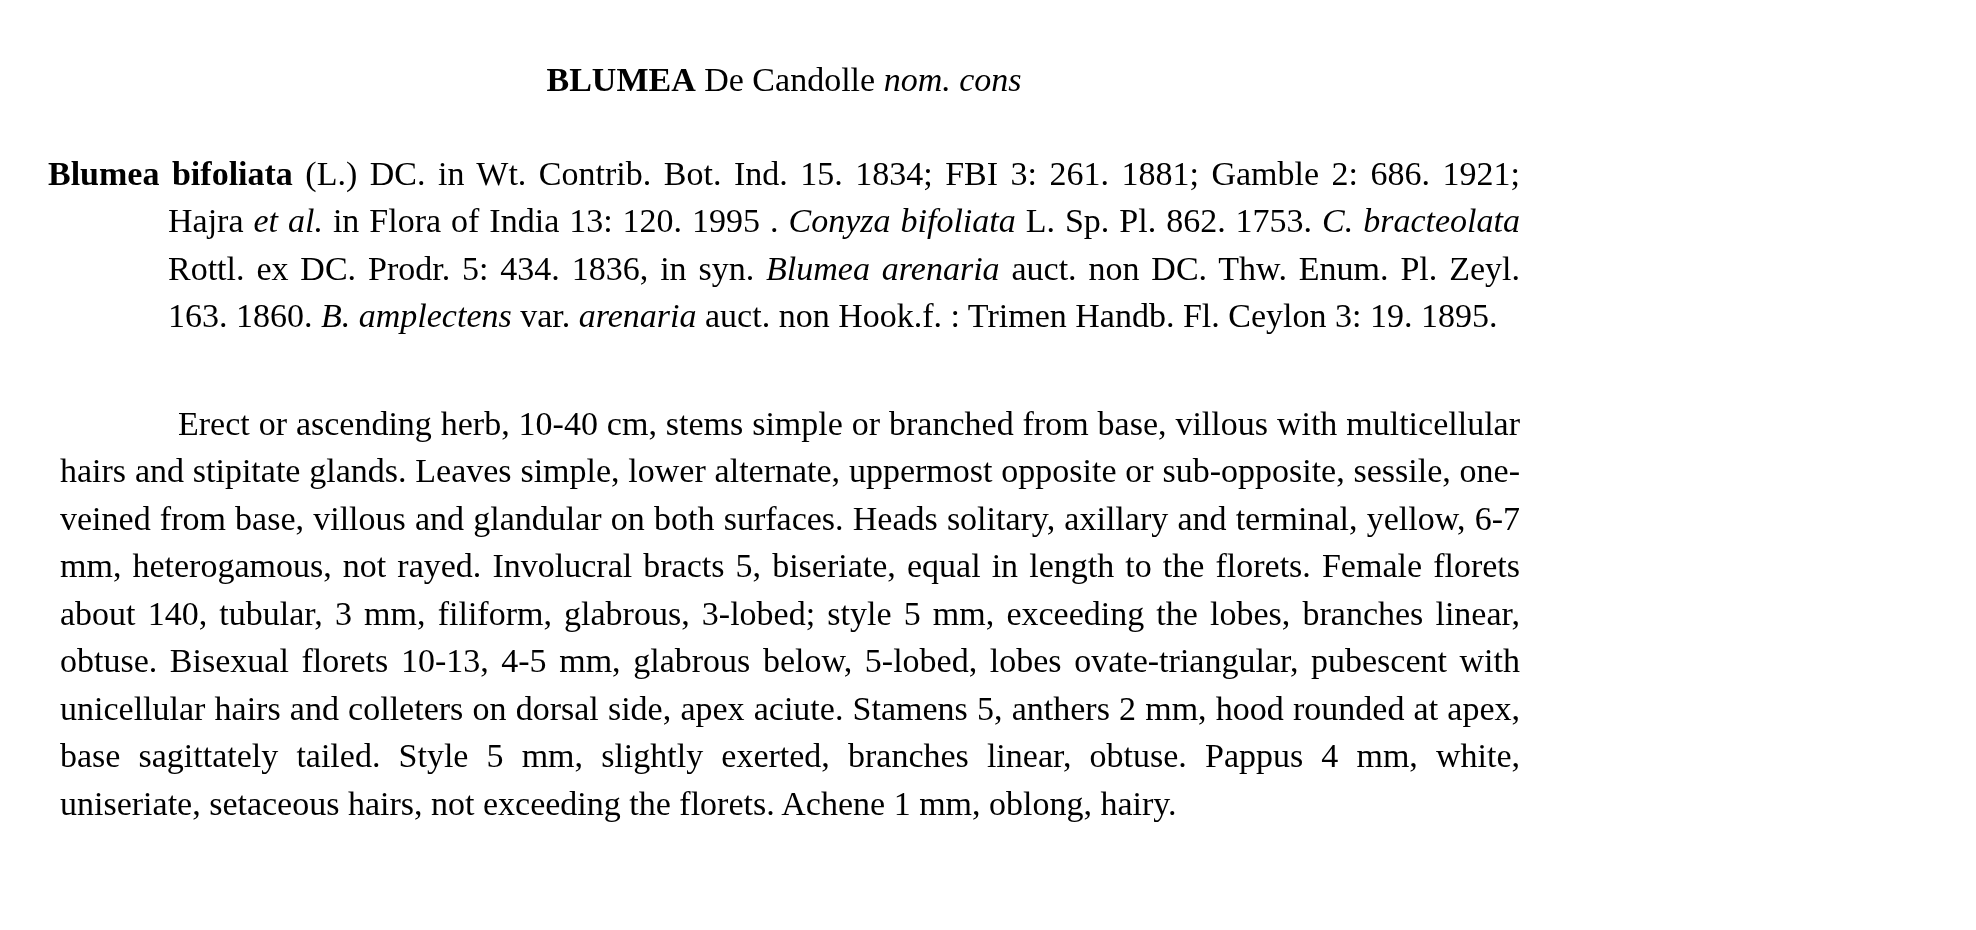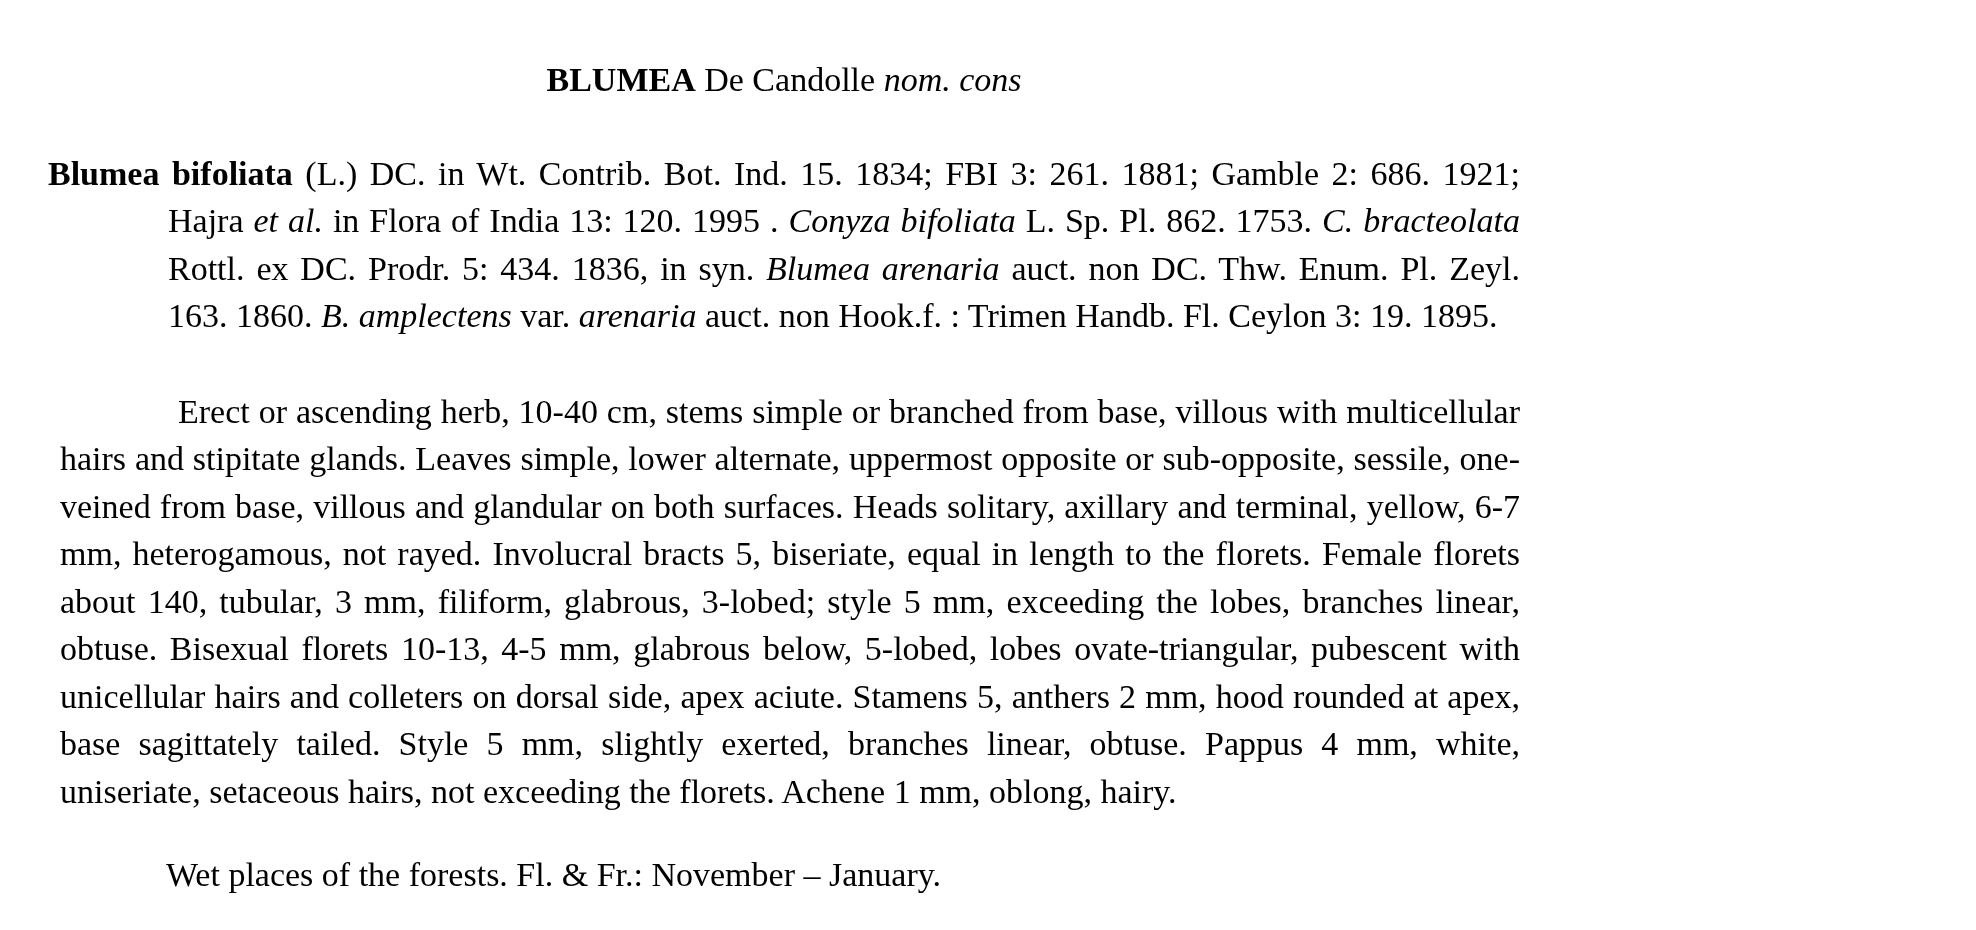--- a/index.html
+++ b/index.html
@@ -24,21 +24,21 @@
   }
   .b { font-weight: bold; }
   .i { font-style: italic; }
   .title {
     font-size: 34px;
     font-weight: normal;
     text-align: center;
     margin: 0 0 46px 0;
   }
   .nomen {
-    margin: 0 0 48px 0;
+    margin: 0 0 60px 0;
     text-align: justify;
     padding-left: 120px;
     text-indent: -120px;
   }
   .descr {
     margin: 0 0 36px 12px;
     text-align: justify;
     text-indent: 118px;
   }
   .habitat {
@@ -49,14 +49,13 @@
 </head>
 <body>
 
 <div class="page">
   <h1 class="title"><span class="b">BLUMEA</span><span> De Candolle </span><span class="i">nom. cons</span></h1>
 
   <p class="nomen"><span class="b">Blumea bifoliata</span><span> (L.) DC. in Wt. Contrib. Bot. Ind. 15. 1834; FBI 3: 261. 1881; Gamble 2: 686. 1921; Hajra </span><span class="i">et al.</span><span> in Flora of India 13: 120. 1995 . </span><span class="i">Conyza bifoliata</span><span> L. Sp. Pl. 862. 1753. </span><span class="i">C. bracteolata</span><span> Rottl. ex DC. Prodr. 5: 434. 1836, in syn. </span><span class="i">Blumea arenaria</span><span> auct. non DC. Thw. Enum. Pl. Zeyl. 163. 1860. </span><span class="i">B. amplectens</span><span> var. </span><span class="i">arenaria</span><span> auct. non Hook.f. : Trimen Handb. Fl. Ceylon 3: 19. 1895.</span></p>
 
   <p class="descr">Erect or ascending herb, 10-40 cm, stems simple or branched from base, villous with multicellular hairs and stipitate glands.  Leaves simple, lower alternate, uppermost opposite or sub-opposite, sessile, one-veined from base, villous and glandular on both surfaces. Heads solitary, axillary and terminal, yellow, 6-7 mm, heterogamous, not rayed.  Involucral bracts 5, biseriate, equal in length to the florets.  Female florets about 140, tubular, 3 mm, filiform, glabrous, 3-lobed; style 5 mm, exceeding the lobes, branches linear, obtuse.  Bisexual florets 10-13, 4-5 mm, glabrous below, 5-lobed, lobes ovate-triangular, pubescent with unicellular hairs and colleters on dorsal side, apex aciute.  Stamens 5, anthers 2 mm, hood rounded at apex, base sagittately tailed.  Style 5 mm, slightly exerted, branches linear, obtuse.  Pappus 4 mm, white, uniseriate, setaceous hairs, not exceeding the florets.  Achene 1 mm, oblong, hairy.</p>
 
-  <p class="habitat">Wet places of the forests.  Fl. &amp; Fr.: November – January.</p>
 </div>
 
 </body></html>

